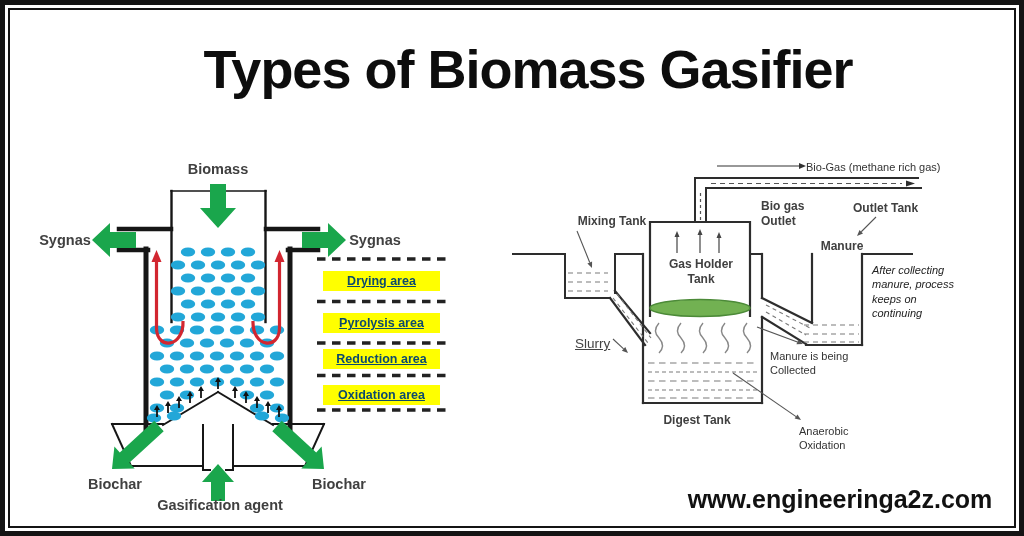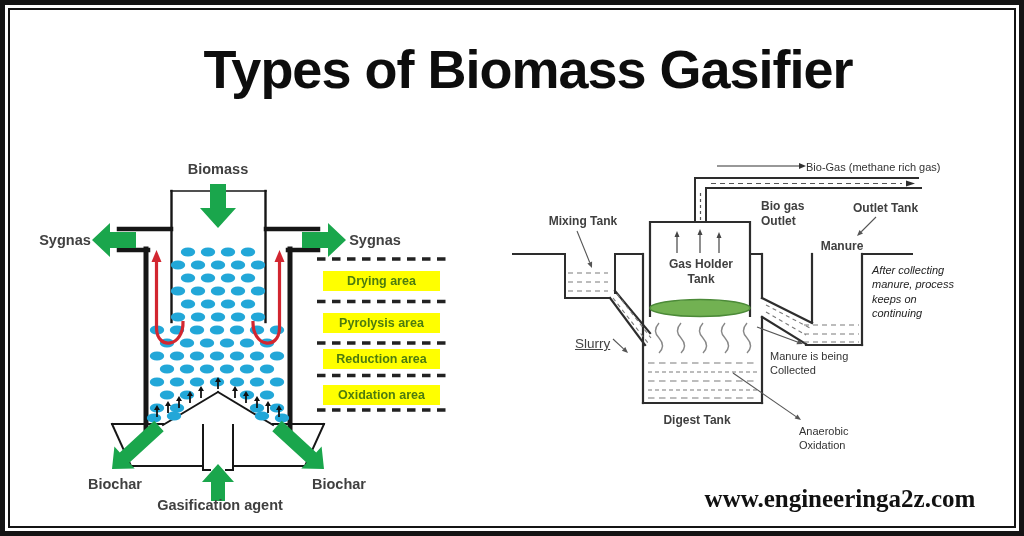--- a/index.html
+++ b/index.html
@@ -11,23 +11,23 @@
          font-weight:700;font-size:54px;letter-spacing:-1px;color:#0d0d0d;}
   svg#diagram{position:absolute;left:0;top:0;width:1024px;height:536px;}
   .lbl{position:absolute;color:#404040;}
   .b14{font-weight:700;font-size:14.5px;text-align:center;}
   .b12{font-weight:700;font-size:12px;line-height:1.28;}
   .n11{font-weight:400;font-size:11px;line-height:1.3;color:#333;}
   .n13{font-weight:400;font-size:13.5px;color:#444;text-decoration:underline;}
   .bi11{font-weight:400;font-style:italic;font-size:11px;line-height:1.3;color:#222;}
   .ctr{text-align:center;}
   .zone{position:absolute;left:323px;width:117px;height:20px;
-        font-weight:700;font-size:12.5px;line-height:20px;text-align:center;color:#4d7c0f;}
+        font-weight:700;font-size:12.5px;line-height:20px;text-align:center;color:#0c4a6e;text-decoration:underline;}
   .watermark{position:absolute;left:660px;top:485px;width:360px;text-align:center;
-             font-family:Liberation Serif, serif;font-weight:700;font-size:25px;color:#111;}
+             font-family:Liberation Sans, sans-serif;font-weight:700;font-size:25px;color:#111;}
 </style>
 </head>
 <body>
 
 <div class="frame-outer"></div>
 <div class="frame-inner"></div>
 
 <div class="title">Types of Biomass Gasifier</div>
 
 <svg id="diagram" viewBox="0 0 1024 536">
@@ -253,21 +253,21 @@
 <div class="lbl b14" style="left:344px;top:232px;width:62px">Sygnas</div>
 <div class="lbl b14" style="left:84px;top:476px;width:62px">Biochar</div>
 <div class="lbl b14" style="left:306px;top:476px;width:66px">Biochar</div>
 <div class="lbl b14" style="left:145px;top:497px;width:150px">Gasification agent</div>
 
 <div class="zone" style="top: 271px; background: rgb(255, 255, 0);">Drying area</div>
 <div class="zone" style="top: 313px; background: rgb(255, 255, 0);">Pyrolysis area</div>
 <div class="zone" style="top: 349px; background: rgb(255, 255, 0);">Reduction area</div>
 <div class="zone" style="top: 385px; background: rgb(255, 255, 0);">Oxidation area</div>
 
-<div class="lbl b12 ctr" style="left:533px;top:214px;width:100px">Mixing Tank</div>
+<div class="lbl b12 ctr" style="left:562px;top:214px;width:100px">Mixing Tank</div>
 <div class="lbl n11" style="left:806px;top:160px;width:175px;white-space:nowrap">Bio-Gas (methane rich gas)</div>
 <div class="lbl b12" style="left:761px;top:199px;width:60px">
   <div>Bio gas</div>
   <div>Outlet</div>
 </div>
 <div class="lbl b12" style="left:853px;top:201px;width:100px;white-space:nowrap">Outlet Tank</div>
 <div class="lbl b12 ctr" style="left:810px;top:239px;width:64px">Manure</div>
 <div class="lbl b12 ctr" style="left:666px;top:257px;width:70px">
   <div>Gas Holder</div>
   <div>Tank</div>

